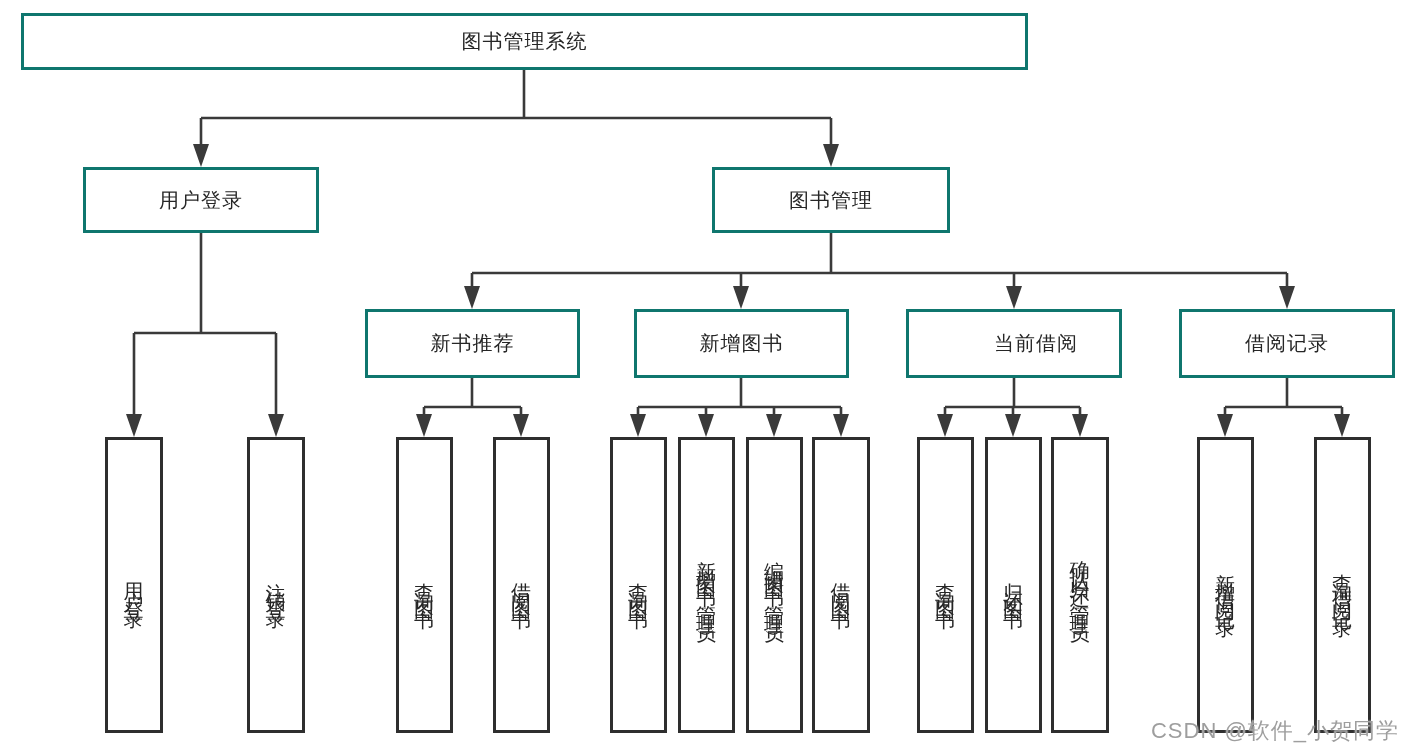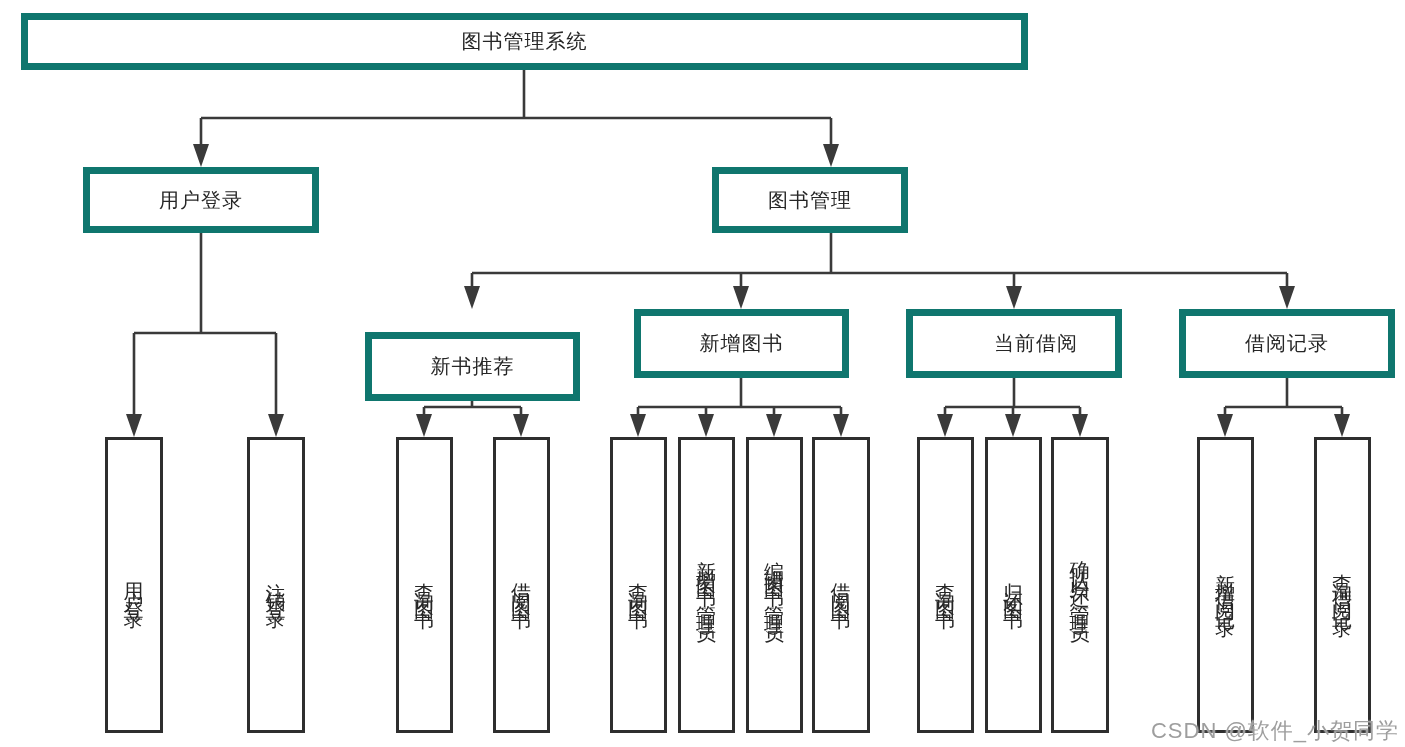--- a/index.html
+++ b/index.html
@@ -17,21 +17,21 @@
   #connectors {
     position: absolute;
     left: 0; top: 0;
     width: 1405px; height: 747px;
     z-index: 1;
   }
   .box {
     position: absolute;
     box-sizing: border-box;
     background: #ffffff;
-    border: 7px solid #0f766e;
+    border: 3px solid #0f766e;
     display: flex;
     align-items: center;
     justify-content: center;
     color: #262626;
     font-size: 20px;
     letter-spacing: 1px;
     z-index: 2;
     text-align: center;
   }
   .leaf {
@@ -114,23 +114,23 @@
       <polygon points="1072,414 1088,414 1080,437"></polygon>
 
       <polygon points="1217,414 1233,414 1225,437"></polygon>
       <polygon points="1334,414 1350,414 1342,437"></polygon>
     </g>
   </svg>
 
   <div class="box" style="left:21px; top:13px; width:1007px; height:57px;">图书管理系统</div>
 
   <div class="box" style="left:83px; top:167px; width:236px; height:66px;">用户登录</div>
-  <div class="box" style="left:712px; top:167px; width:196px; height:66px;">图书管理</div>
+  <div class="box" style="left:712px; top:167px; width:238px; height:66px;">图书管理</div>
 
-  <div class="box" style="left:365px; top:309px; width:215px; height:69px;margin-top:23px;">新书推荐</div>
+  <div class="box" style="left:365px; top:309px; width:215px; height:69px;">新书推荐</div>
   <div class="box" style="left:634px; top:309px; width:215px; height:69px;">新增图书</div>
   <div class="box" style="left:906px; top:309px; width:216px; height:69px;padding-left:44px;">当前借阅</div>
   <div class="box" style="left:1179px; top:309px; width:216px; height:69px;">借阅记录</div>
 
   <div class="leaf" style="left:105px; width:58px;">
     <span class="vtext">用户登录</span>
   </div>
   <div class="leaf" style="left:247px; width:58px;">
     <span class="vtext">注销登录</span>
   </div>

